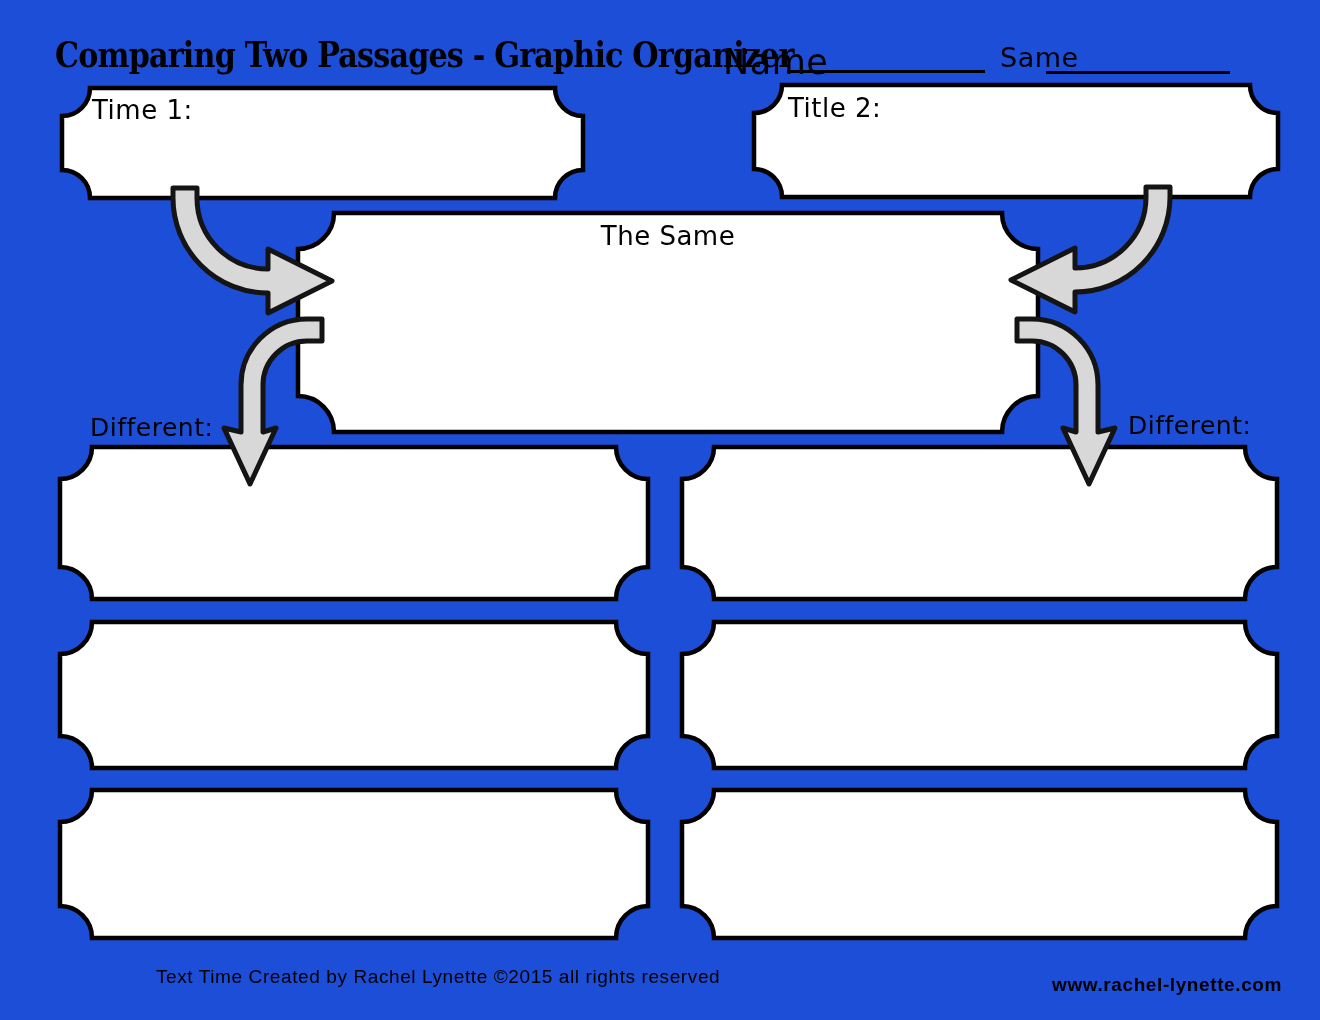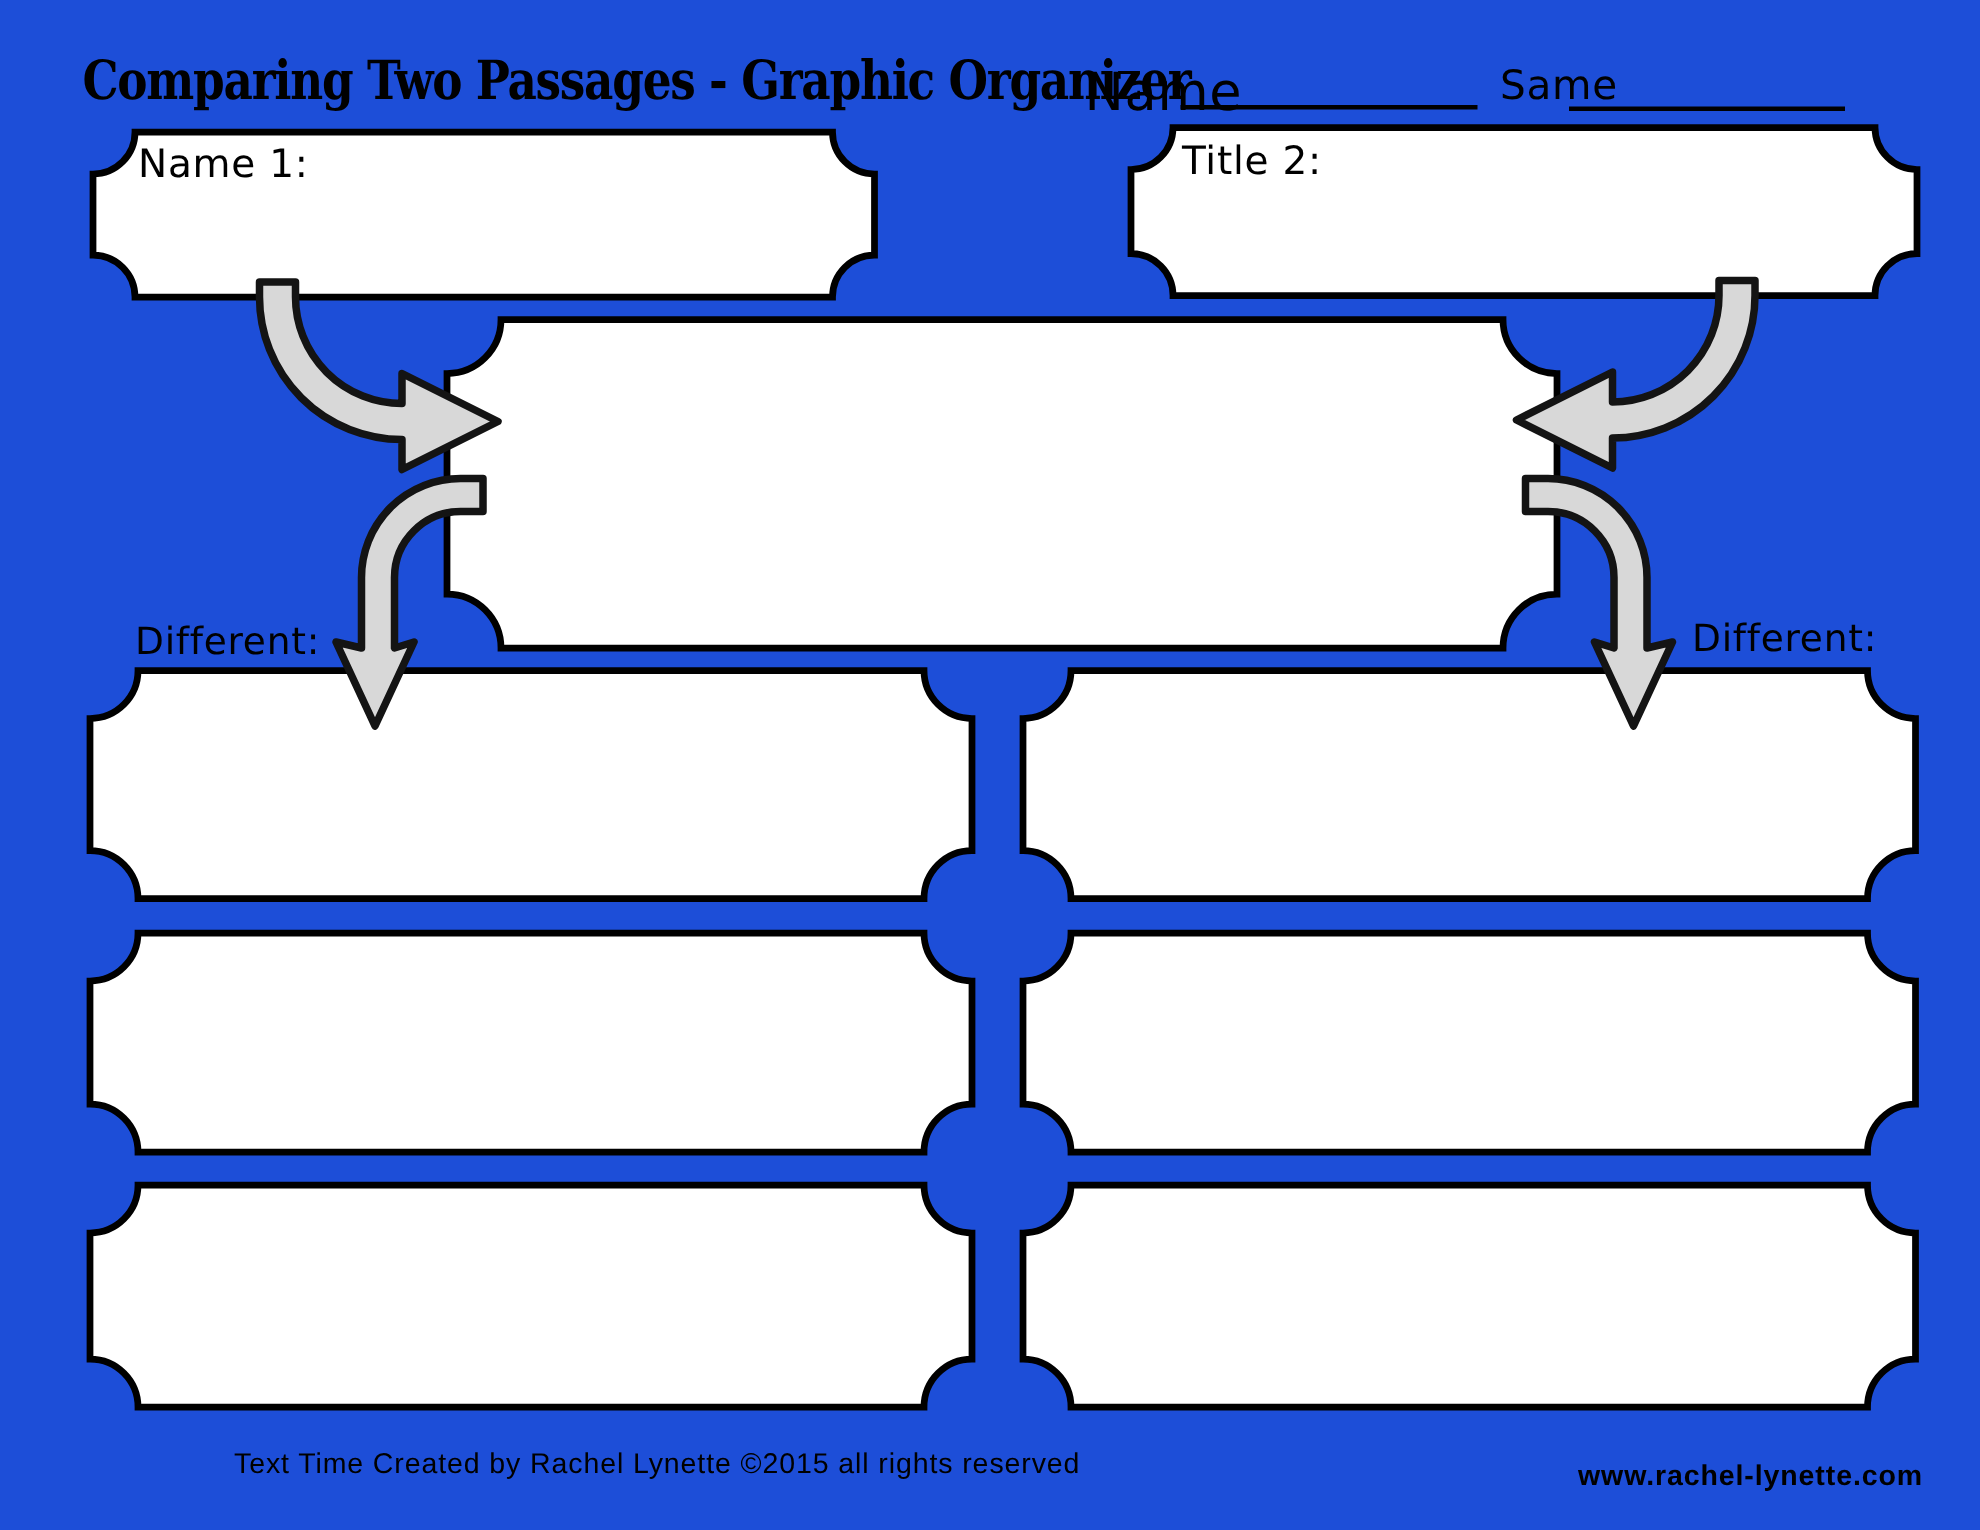--- a/index.html
+++ b/index.html
@@ -42,23 +42,24 @@
   </svg>
 
   <div class="txt title" style="left:55px;top:33px;">Comparing Two Passages - Graphic Organizer</div>
 
   <div class="txt hand" style="left:723px;top:42px;font-size:35px;">Name</div>
   <div class="line" style="left:787px;top:70px;width:198px;"></div>
 
   <div class="txt hand" style="left:1000px;top:42px;font-size:27px;">Same</div>
   <div class="line" style="left:1046px;top:71px;width:184px;"></div>
 
-  <div class="txt hand" style="left:92px;top:95px;font-size:26px;">Name 1:</div>
+  <div class="txt hand" style="left:92px;top:95px;font-size:26px;">Time 1:</div>
   <div class="txt hand" style="left:788px;top:93px;font-size:26px;">Title 2:</div>
 
+  <div class="txt hand center" style="left:298px;top:221px;width:740px;font-size:26px;">The Same</div>
 
   <div class="txt hand" style="left:90px;top:413px;font-size:25px;">Different:</div>
   <div class="txt hand" style="left:1128px;top:411px;font-size:25px;">Different:</div>
 
   <div class="txt footer" style="left:128px;top:966px;">Text Time Created by Rachel Lynette ©2015 all rights reserved</div>
   <div class="txt footer" style="left:1024px;top:974px;font-weight:bold;">www.rachel-lynette.com</div>
 
 </div>
 
 </body></html>

